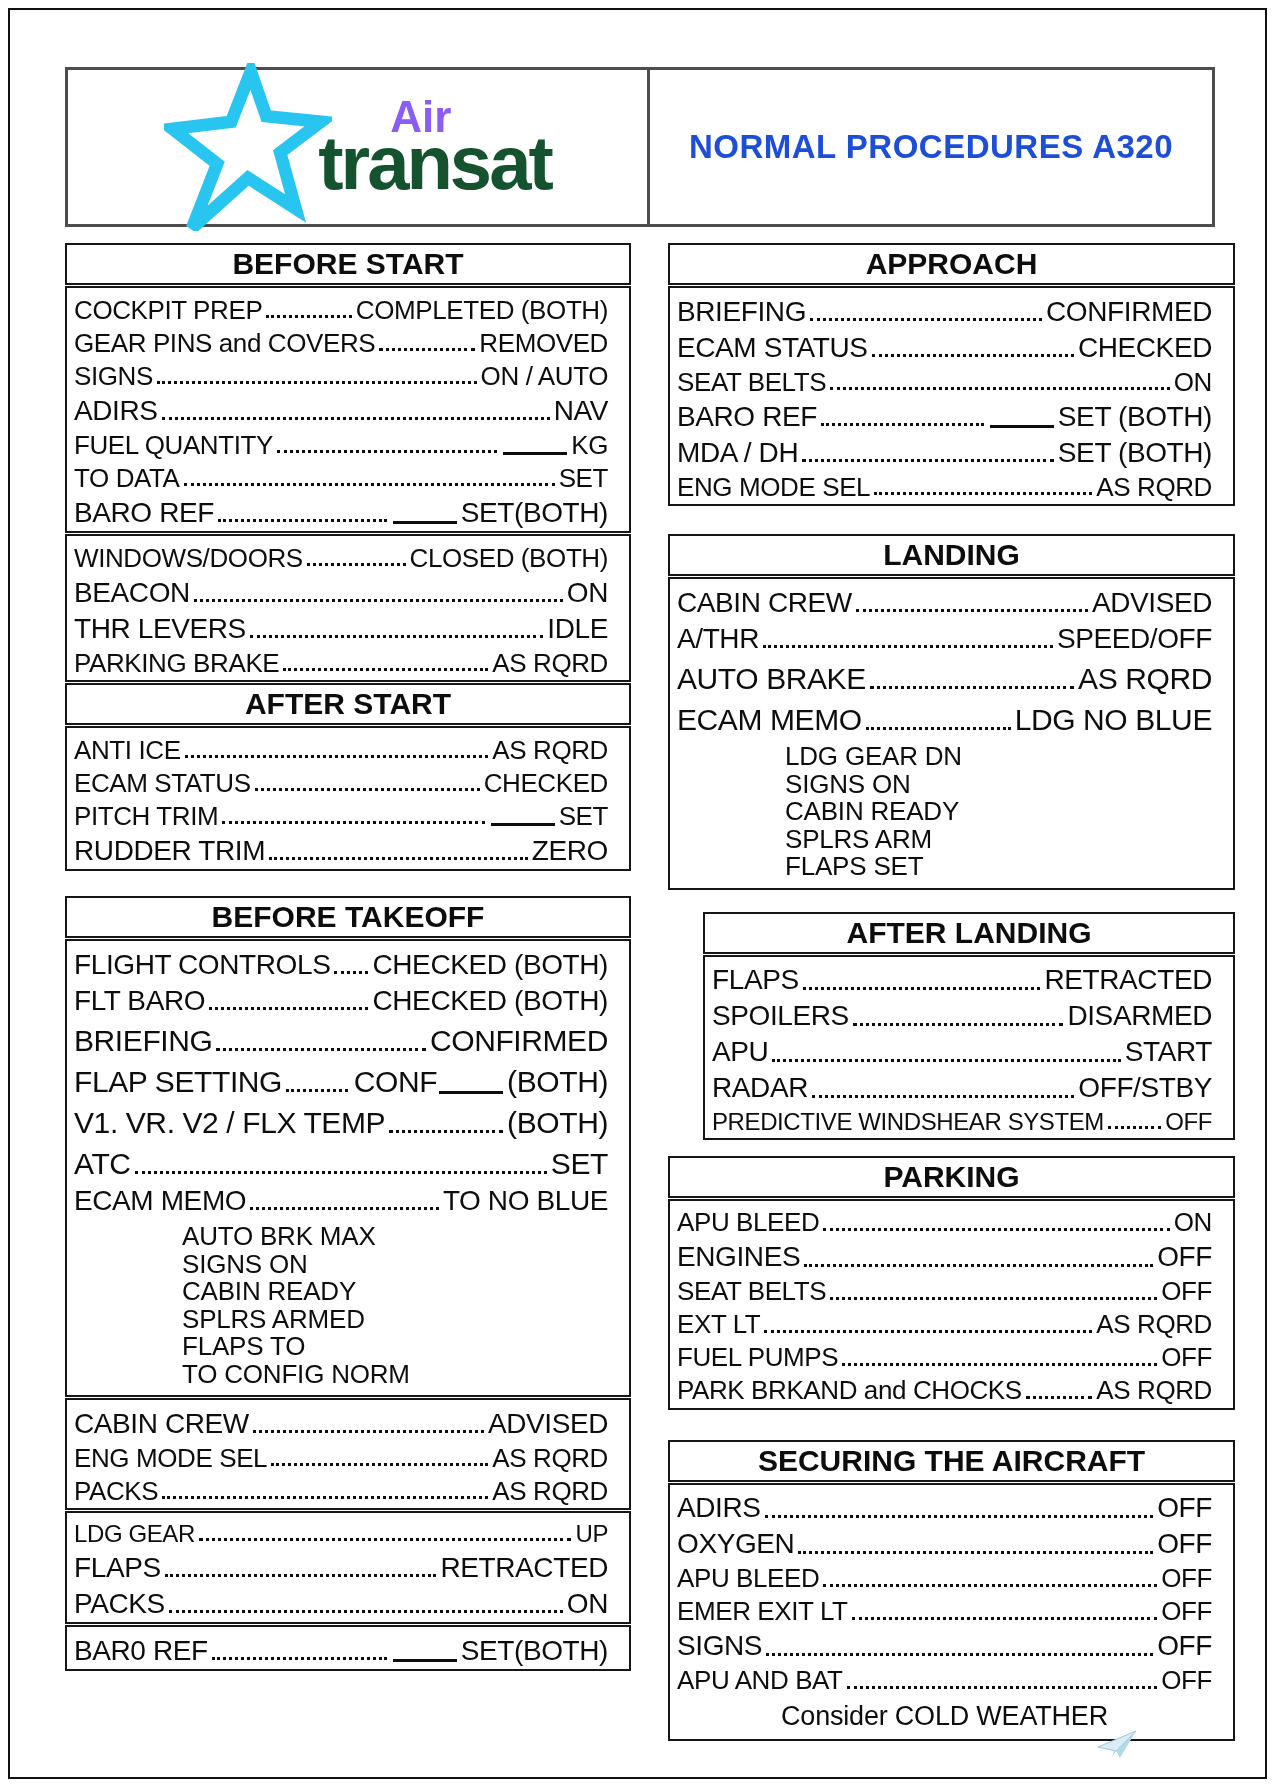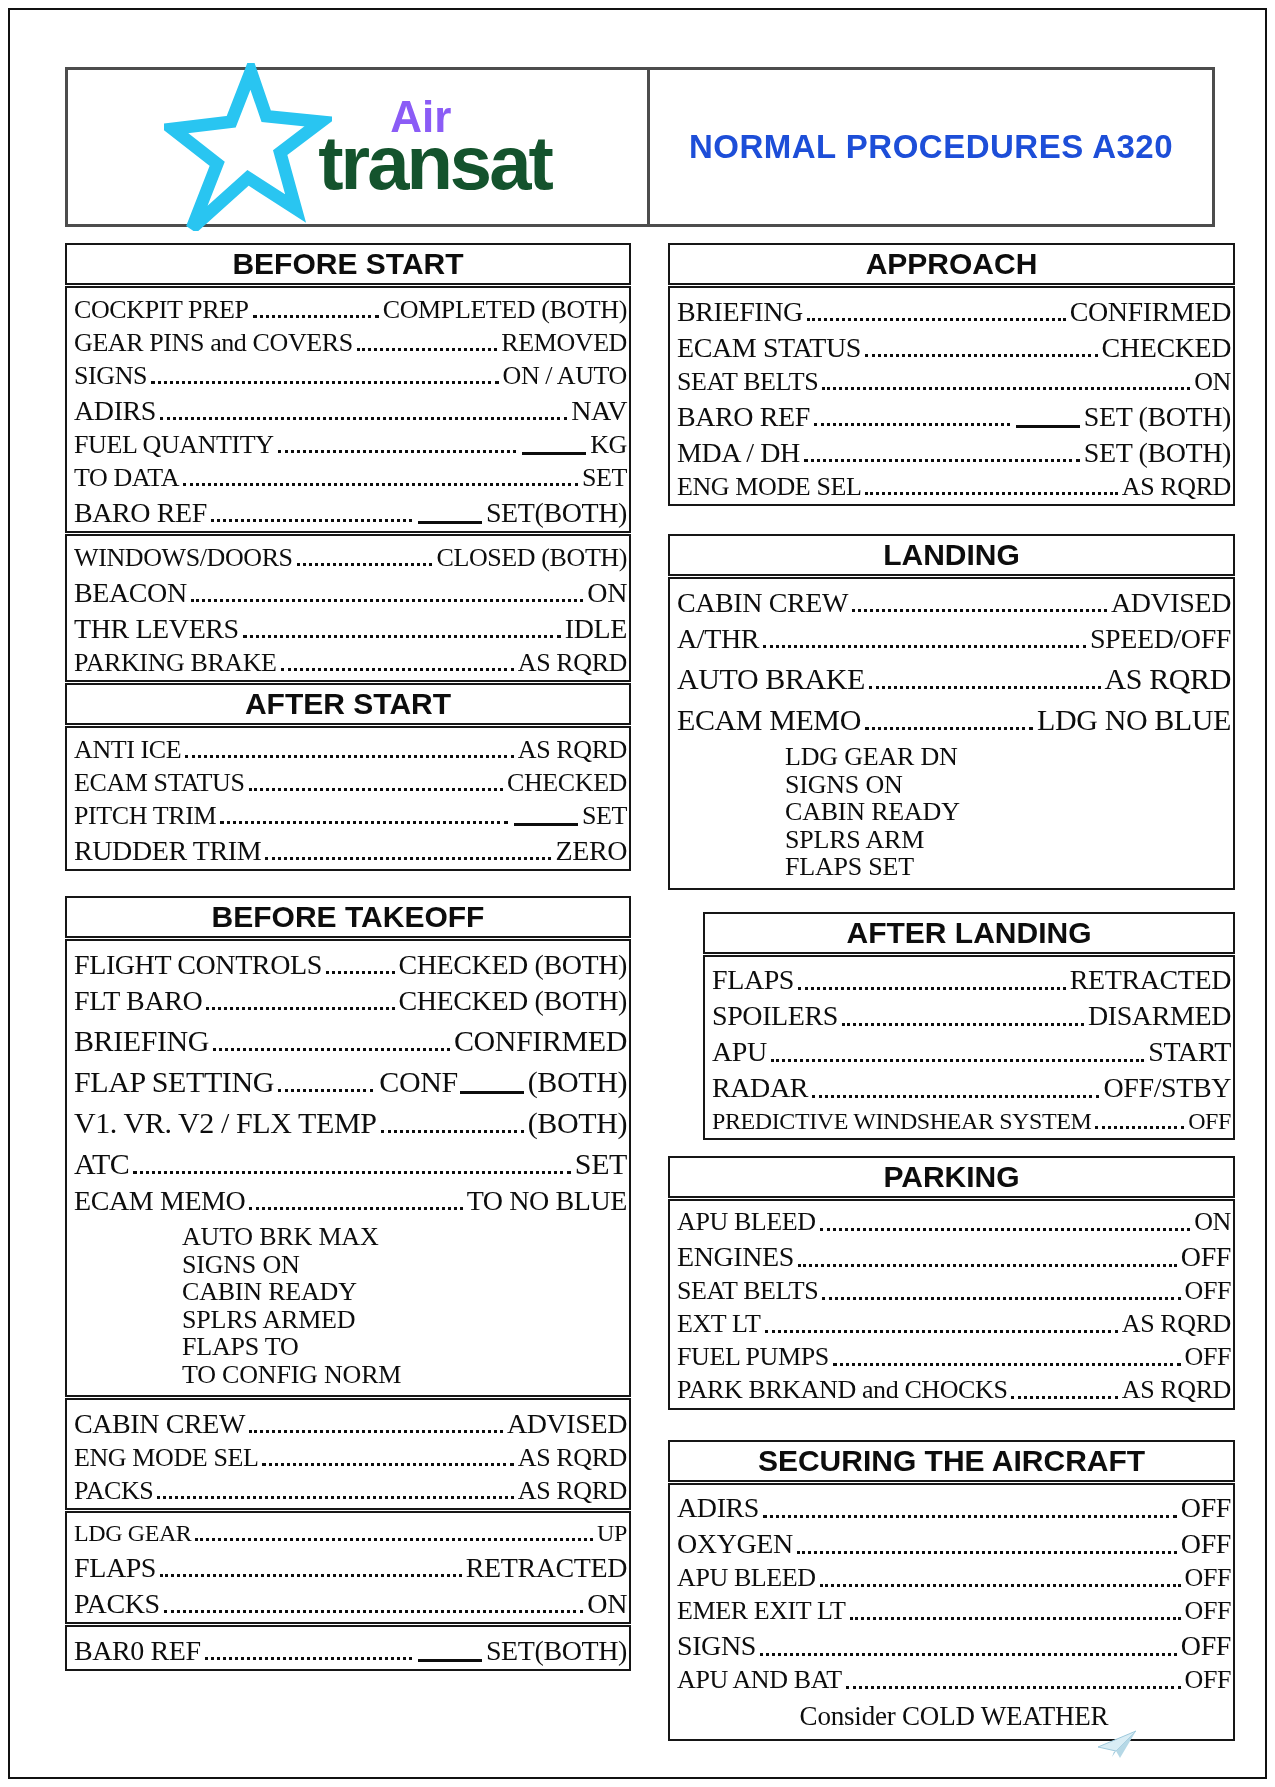--- a/index.html
+++ b/index.html
@@ -25,21 +25,21 @@
   
   .col{position:absolute;top:242px;}
   .col-left{left:65px;width:566px;}
   .col-right{left:668px;width:567px;}
   .sec-title{
     border:2.5px solid #161616;box-sizing:border-box;text-align:center;
     font-weight:bold;font-size:30px;line-height:32px;padding:3px 0;background:#fff;
   }
   .group{
     border:2.5px solid #161616;box-sizing:border-box;background:#fff;
-    padding:3px 2px 3px 7px;margin-top:1px;font-family:Liberation Serif, serif;
+    padding:3px 21px 3px 7px;margin-top:1px;
   }
   .section{margin-top:1px;}
   .row{display:flex;align-items:flex-end;letter-spacing:-0.4px;}
   .row.sm{height:31px;font-size:24px;}
   .row.md{height:33px;font-size:26px;}
   .row.lg{height:36px;font-size:28px;}
   .row.xl{height:41px;font-size:30px;}
   .lbl,.val,.pre{line-height:1.08;white-space:nowrap;}
   .leader{flex:1 1 auto;min-width:14px;border-bottom:3.4px dotted #0d0d0d;
     transform:translateY(-6px);margin:0 4px;}

